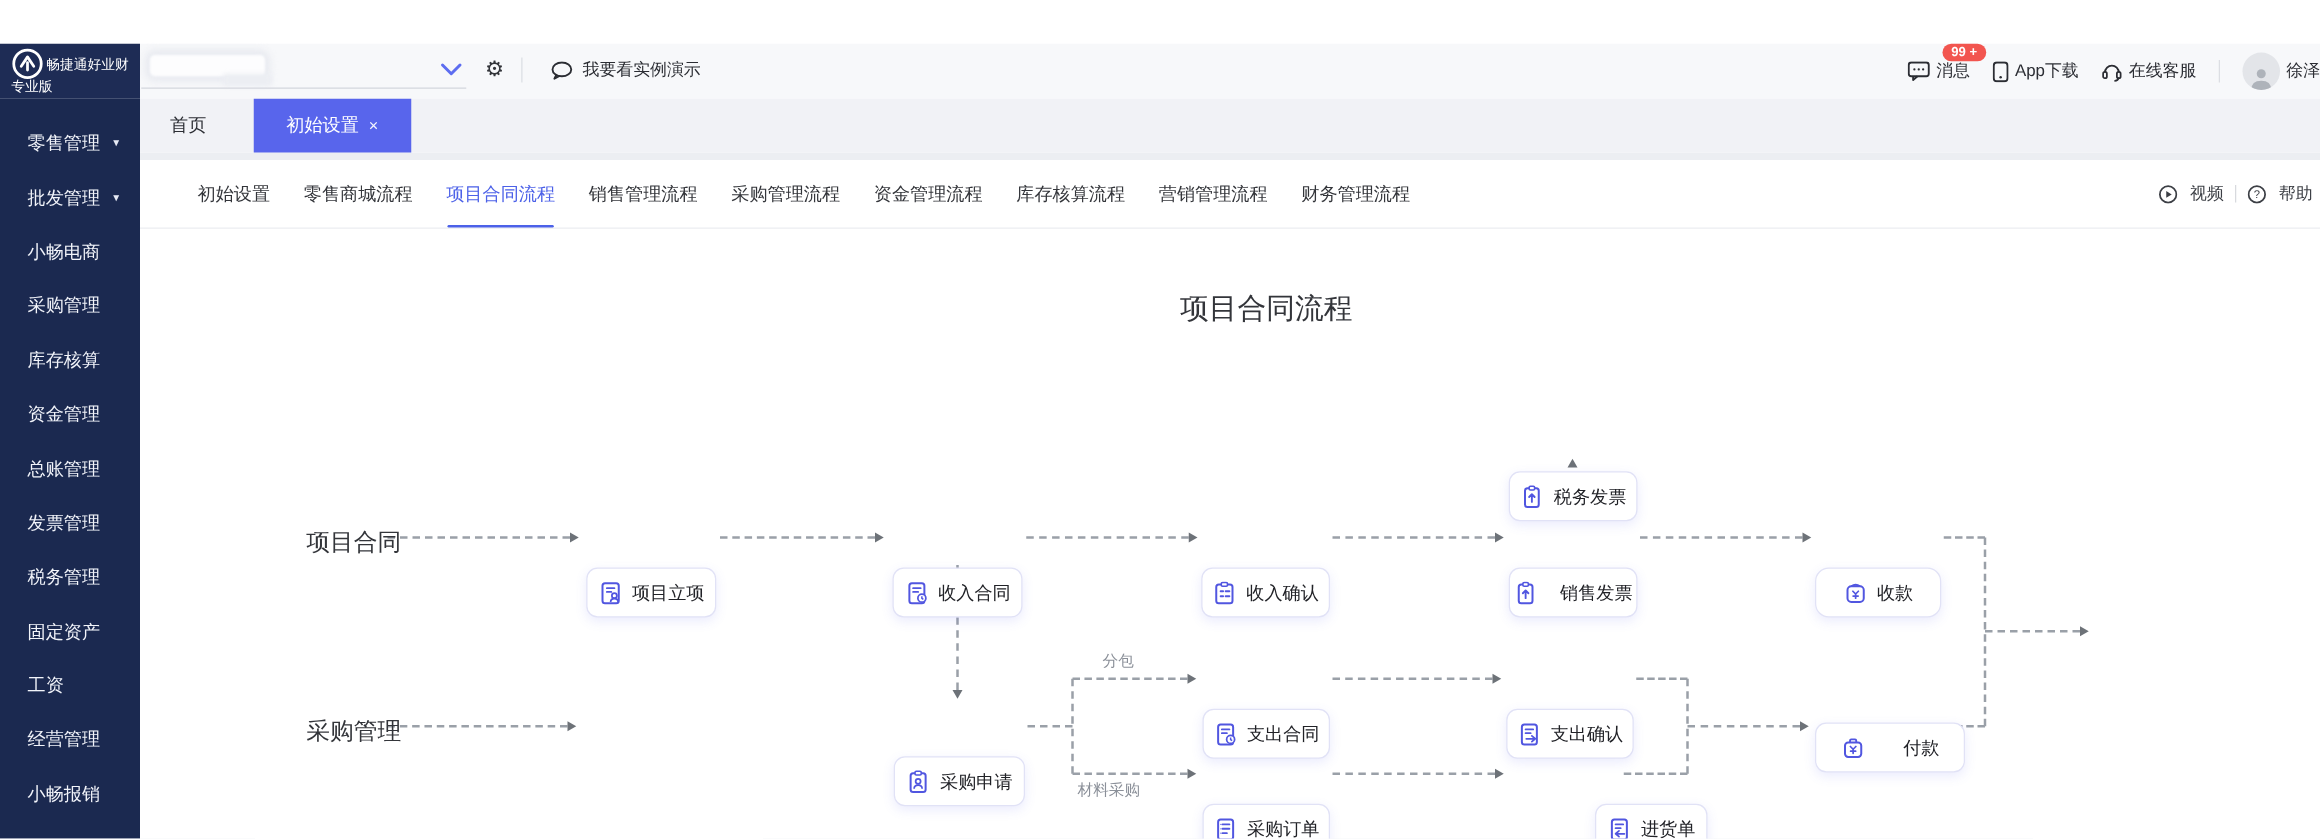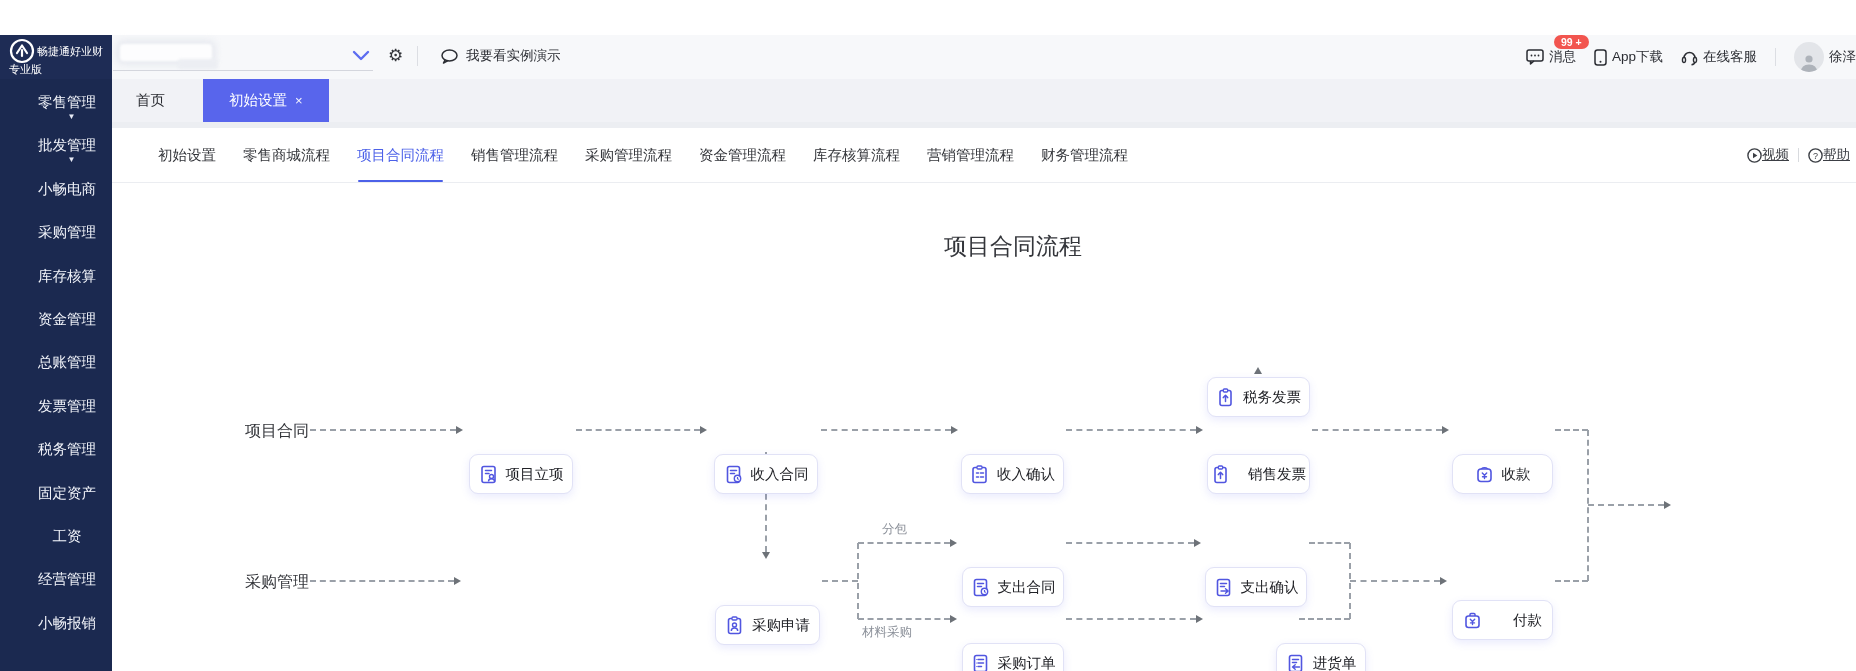--- a/index.html
+++ b/index.html
@@ -35,43 +35,43 @@
   .wtab .x { font-size:13px; opacity:.95; }
 
   
   .contentbg { position:absolute; left:112px; top:122px; width:1744px; height:549px; background:#eceef2; }
   .card { position:absolute; left:112px; top:128px; width:1744px; height:543px; background:#fff; }
   .ctabs { position:relative; height:55px; border-bottom:1px solid #ebedf1; display:flex; align-items:stretch; padding-left:46px; gap:27px; }
   .ctab { position:relative; display:flex; align-items:center; font-size:14.5px; color:#33353a; cursor:pointer; white-space:nowrap; }
   .ctab.active { color:#4c61e8; }
   .ctab.active::after { content:""; position:absolute; left:1px; right:1px; bottom:0; height:2.5px; background:#4c61e8; border-radius:2px; }
   .ctabs-right { margin-left:auto; display:flex; align-items:center; gap:9px; padding-right:6px; }
-  .citem { display:flex; align-items:center; gap:0; font-size:13.5px; color:#3c3f45; cursor:pointer; white-space:nowrap;text-decoration:underline; }
+  .citem { display:flex; align-items:center; gap:10px; font-size:13.5px; color:#3c3f45; cursor:pointer; white-space:nowrap; }
   .cdiv { width:1px; height:14px; background:#d8dade; }
 
   
   .sidebar { position:absolute; left:0; top:79px; width:112px; height:592px; background:#1b2950; z-index:3; padding-top:14px; }
-  .sbitem { height:43.4px; display:flex; align-items:center; padding-left:22px; color:#f2f4fa; font-size:14.5px; cursor:pointer; white-space:nowrap;flex-direction:column; }
+  .sbitem { height:43.4px; display:flex; align-items:center; padding-left:22px; color:#f2f4fa; font-size:14.5px; cursor:pointer; white-space:nowrap; }
   .sbitem .caret { margin-left:9px; font-size:8px; color:#e7eaf5; }
 
   
   .stage { position:absolute; left:0; top:0; width:1856px; height:671px; pointer-events:none; z-index:4; }
   .stage .clickable { pointer-events:auto; }
   .flow-title { position:absolute; left:863px; top:231px; width:300px; text-align:center; font-size:23px; color:#33353a; font-weight:500; }
   .fline-h { position:absolute; border-top:2px dashed #9aa0a8; }
   .fline-v { position:absolute; border-left:2px dashed #9aa0a8; }
   .ahead { position:absolute; width:0; height:0; }
   .ahead.r { border-top:4.5px solid transparent; border-bottom:4.5px solid transparent; border-left:7px solid #6d7278; }
   .ahead.u { border-left:4.5px solid transparent; border-right:4.5px solid transparent; border-bottom:7px solid #6d7278; }
   .ahead.d { border-left:4.5px solid transparent; border-right:4.5px solid transparent; border-top:7px solid #6d7278; }
   .fnode { position:absolute; height:40px; background:#fff; border:1px solid #e1e2f6; border-radius:9px;
     box-shadow:0 3px 9px rgba(90,100,238,.13); display:flex; align-items:center; justify-content:center;
     gap:8px; font-size:14.5px; color:#212227; cursor:pointer;margin-top:44px; }
   .fnode svg { flex:0 0 auto; }
-  .flabel { position:absolute; font-size:16px; color:#33353a; white-space:nowrap; }
+  .flabel { position:absolute; font-size:19px; color:#33353a; white-space:nowrap; }
   .fbranch { position:absolute; font-size:12.5px; color:#8b9099; white-space:nowrap; }
 </style>
 </head>
 <body>
 
 <div class="app">
 
   <div class="header"></div>
 
   <div class="logo-block">
@@ -351,21 +351,21 @@
         <span>采购订单</span>
       </div>
       <div class="fnode clickable" style="left: 1276px; top: 599px; width: 90px;">
         <svg width="19" height="19" viewBox="0 0 18 19">
           <rect x="3" y="1.5" width="12" height="16" rx="2" fill="none" stroke="#5156E0" stroke-width="1.6"></rect>
           <path d="M6 5.5 h6 M6 8.5 h4" stroke="#5156E0" stroke-width="1.5" stroke-linecap="round"></path>
           <path d="M13 13 h-7 M8.7 10.7 L6 13 L8.7 15.3" fill="none" stroke="#5156E0" stroke-width="1.4" stroke-linecap="round" stroke-linejoin="round"></path>
         </svg>
         <span>进货单</span>
       </div>
-      <div class="fnode clickable" style="left: 1452px; top: 556px; width: 101px; gap: 31px;">
+      <div class="fnode clickable" style="left: 1452px; top: 534px; width: 120px; gap: 31px;">
         <svg width="19" height="19" viewBox="0 0 18 19">
           <rect x="2.5" y="5" width="13" height="11.5" rx="2.5" fill="none" stroke="#5156E0" stroke-width="1.6"></rect>
           <path d="M6.5 5 V3.5 Q6.5 2.5 7.5 2.5 h3 Q11.5 2.5 11.5 3.5 V5" fill="none" stroke="#5156E0" stroke-width="1.5"></path>
           <path d="M6.8 8.2 L9 10.4 L11.2 8.2 M9 10.4 V13.6 M7 11.9 h4" fill="none" stroke="#5156E0" stroke-width="1.4" stroke-linecap="round" stroke-linejoin="round"></path>
         </svg>
         <span>付款</span>
       </div>
       <div class="flabel" style="left: 245px; top: 421px;">项目合同</div>
       <div class="flabel" style="left: 245px; top: 572px;">采购管理</div>
       <div class="fbranch" style="left: 882px; top: 521px;">分包</div>

